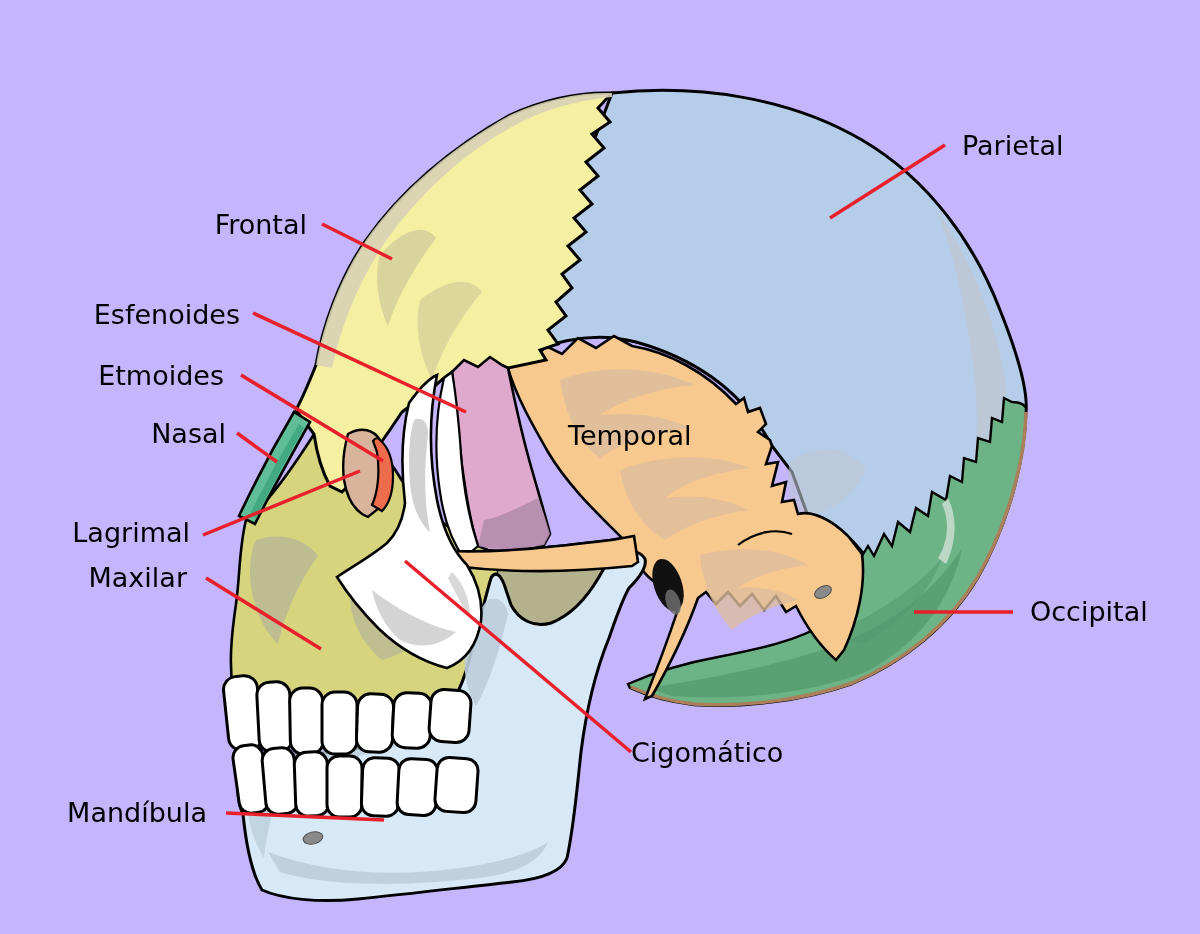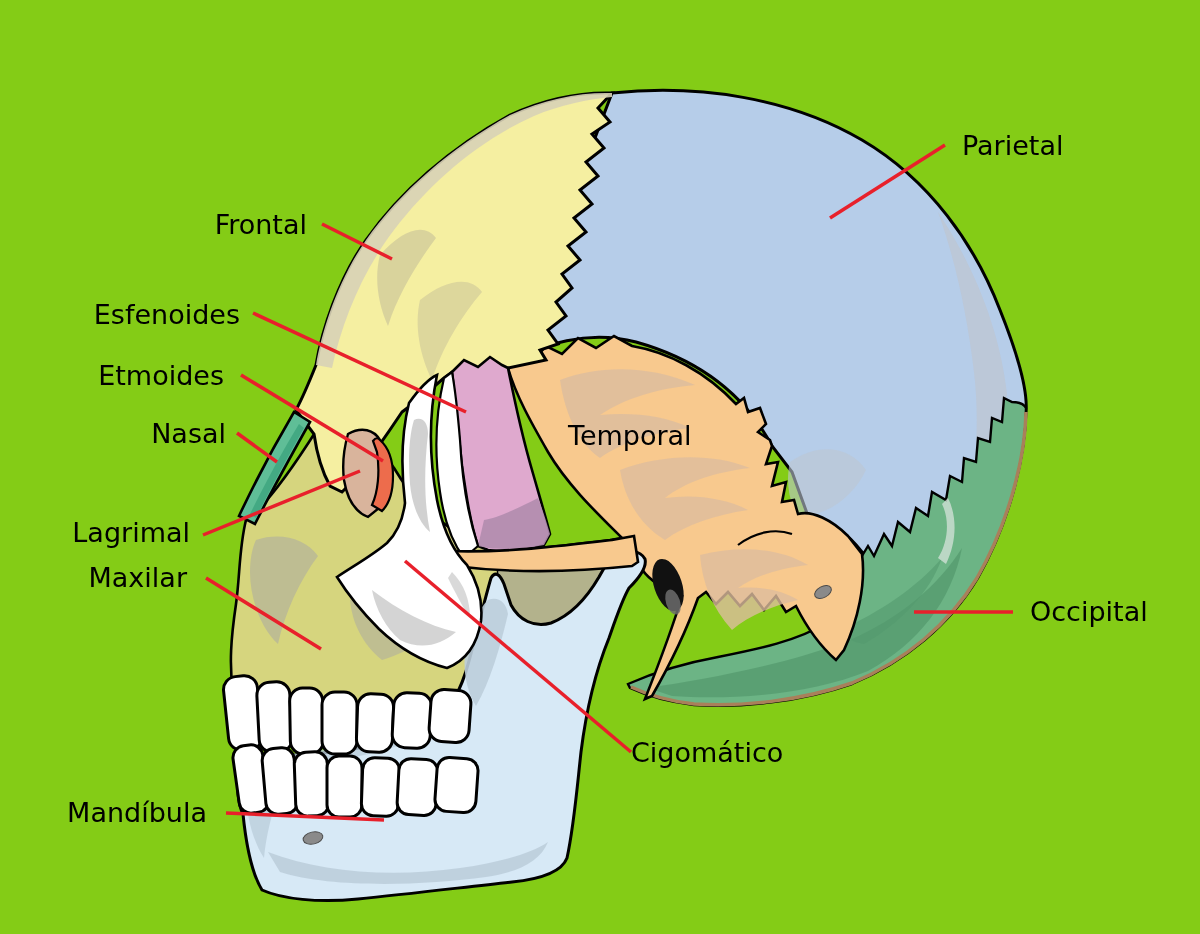--- a/index.html
+++ b/index.html
@@ -1,16 +1,16 @@
 <!DOCTYPE html>
 <html><head>
 <meta charset="utf-8">
 <style>
   html,body{margin:0;padding:0;background:#ffffff;}
-  .stage{position:relative;width:1200px;height:934px;background:#84cc16;overflow:hidden;}
+  .stage{position:relative;width:1200px;height:934px;background:#c4b5fd;overflow:hidden;}
   svg{display:block;}
   svg text{font-family:"DejaVu Sans","Liberation Sans",sans-serif;font-size:27px;fill:#000;}
   path,rect,ellipse,line{vector-effect:none;}
 </style>
 </head>
 <body>
 
 <div class="stage">
 <svg id="skull-svg" width="1200" height="934" viewBox="0 0 1200 934" xmlns="http://www.w3.org/2000/svg">
 

